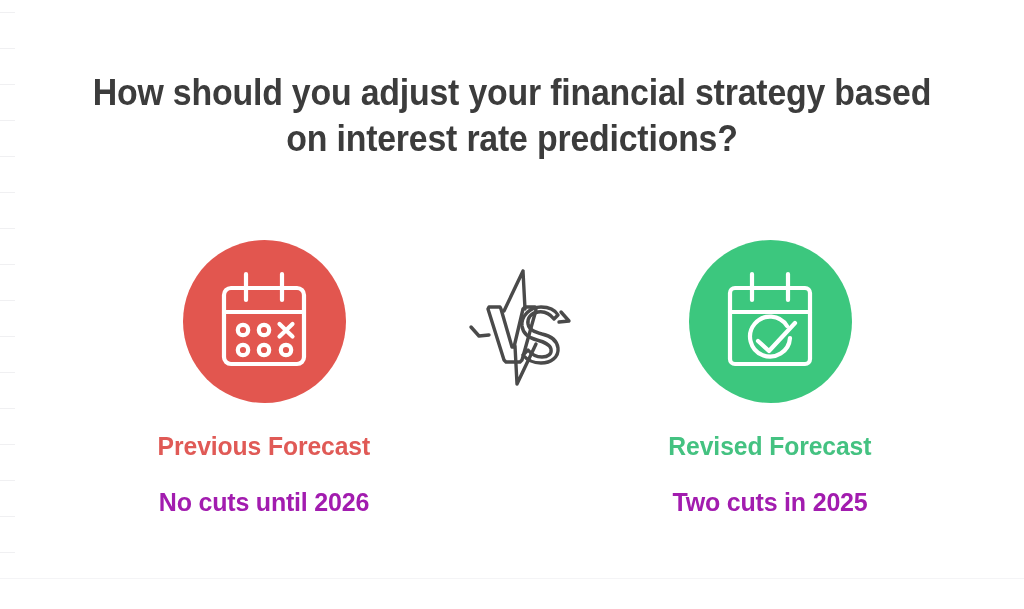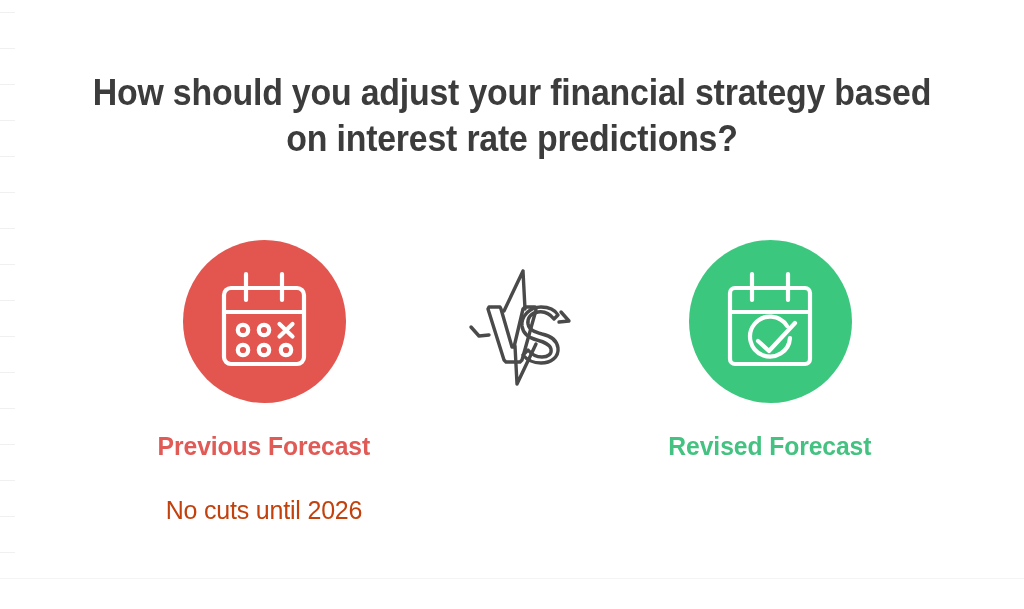--- a/index.html
+++ b/index.html
@@ -102,24 +102,24 @@
     margin-top: 28px;
     font-size: 26px;
     font-weight: 700;
     letter-spacing: -0.1px;
     transform: scaleX(0.95);
   }
   #label-previous { color: #e05a56; }
   #label-revised  { color: #44c281; }
 
   .forecast-sub {
-    margin-top: 34px;
+    margin-top: 26px;
     font-size: 25px;
-    font-weight: 400;
-    color: #c2410c;
+    font-weight: 700;
+    color: #a21caf;
     letter-spacing: -0.2px;
   }
 
   
   #vs-emblem {
     position: absolute;
     left: 462px;
     top: 35px;
     width: 116px;
     height: 125px;
@@ -219,16 +219,17 @@
 
             <line x1="14" y1="46" x2="94" y2="46"></line>
 
             <path d="M71 60 A20 20 0 1 0 74 72"></path>
 
             <path d="M42 75 L53 85 L79 57"></path>
           </svg>
         </span>
       </div>
       <div class="forecast-label" id="label-revised">Revised Forecast</div>
+      <div class="forecast-sub">Two cuts in 2025</div>
     </div>
 
   </div>
 </div>
 
 </body></html>

